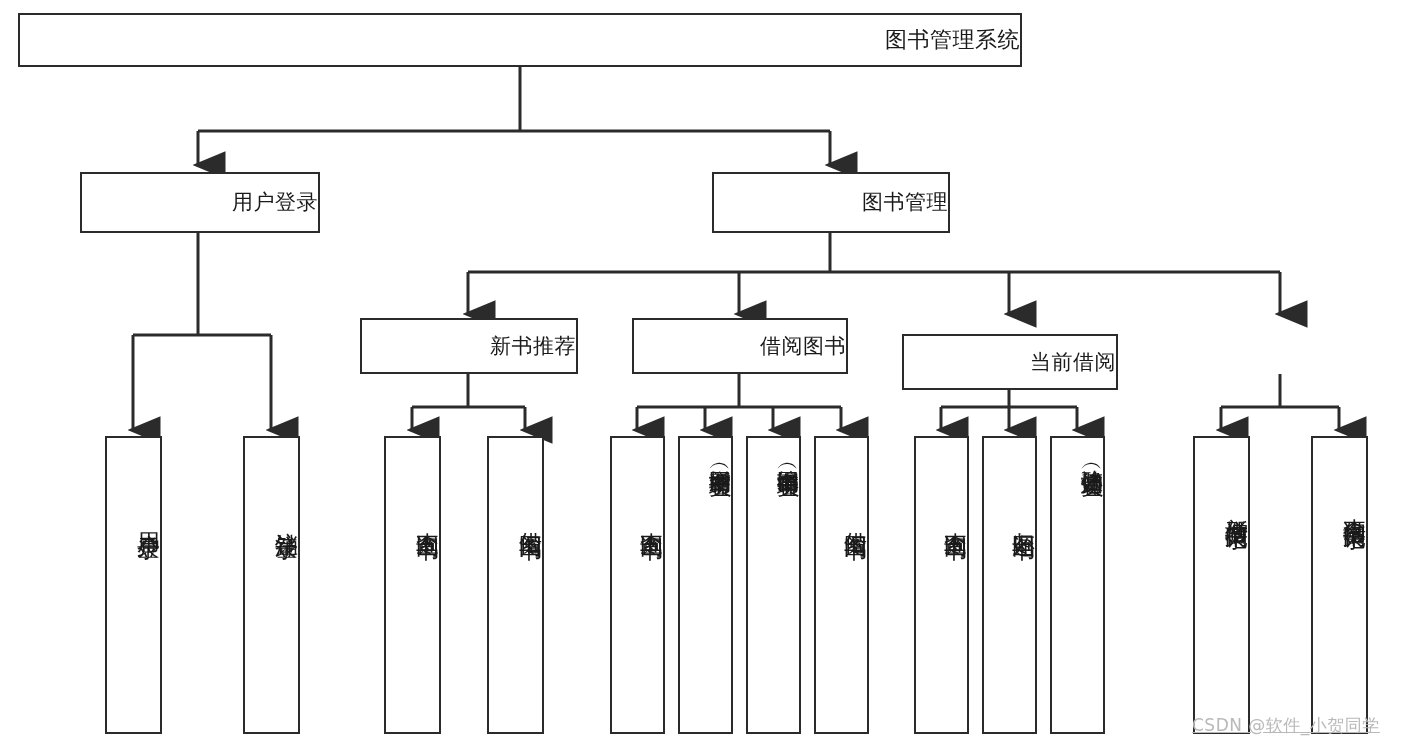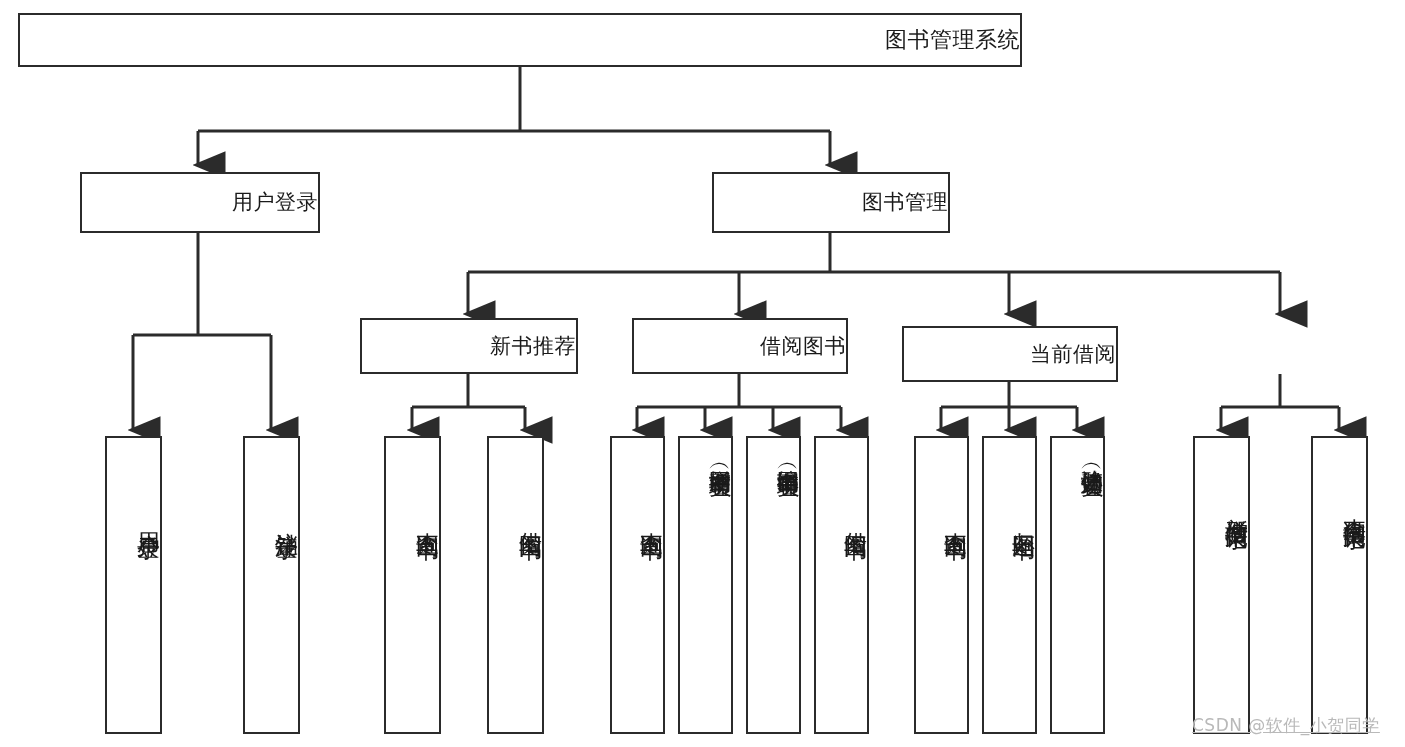--- a/index.html
+++ b/index.html
@@ -148,21 +148,21 @@
   <div class="node horiz" style="left:360px; top:318px; width:218px; height:56px;">
     <span class="label">新书推荐</span>
   </div>
 
   <div class="node horiz" style="left:712px; top:172px; width:238px; height:61px;">
     <span class="label">图书管理</span>
   </div>
   <div class="node horiz" style="left:632px; top:318px; width:216px; height:56px;">
     <span class="label">借阅图书</span>
   </div>
-  <div class="node horiz" style="left:902px; top:326px; width:216px; height:56px;">
+  <div class="node horiz" style="left:902px; top:334px; width:216px; height:56px;">
     <span class="label">当前借阅</span>
   </div>
 
   <div class="node vert mid2" style="left:105px; top:436px; width:57px; height:298px;">
     <span class="label">用户登录</span>
   </div>
   <div class="node vert mid2" style="left:243px; top:436px; width:57px; height:298px;">
     <span class="label">注销登录</span>
   </div>
 

